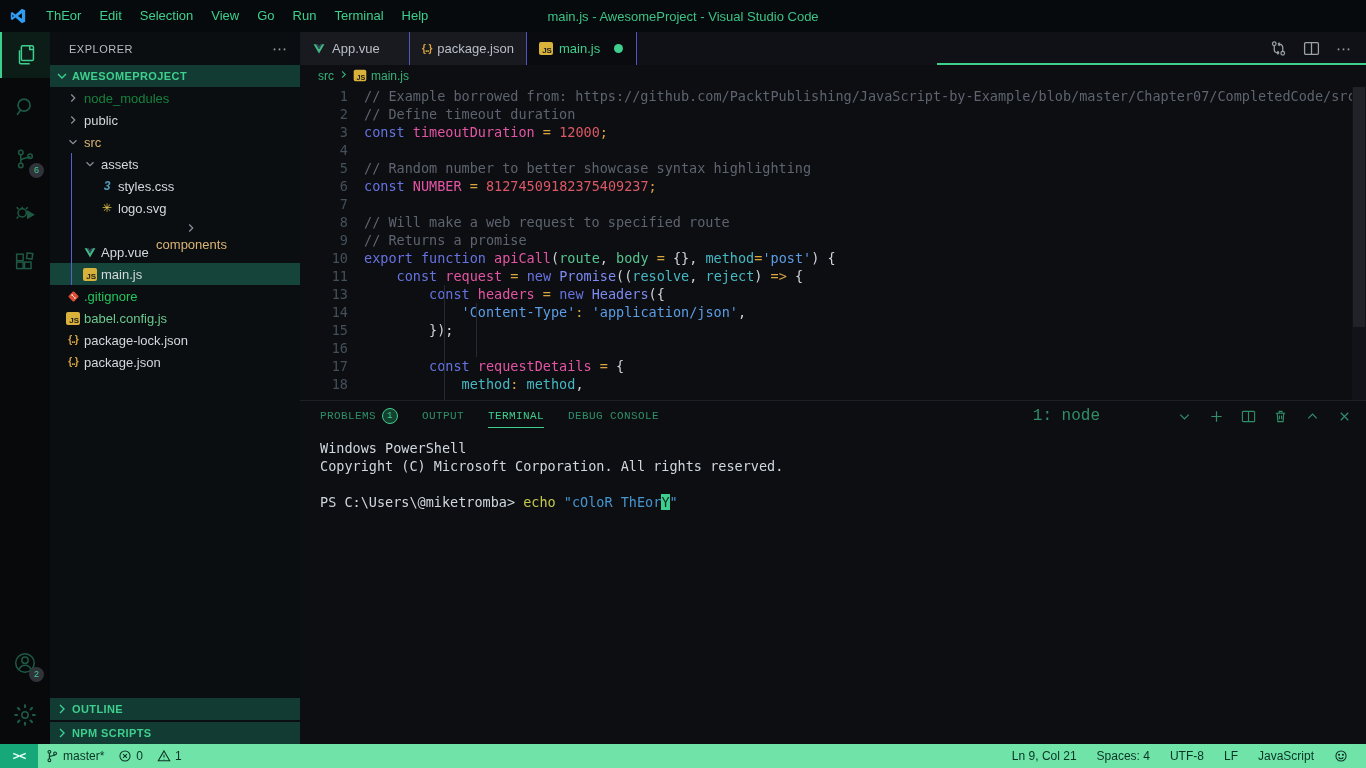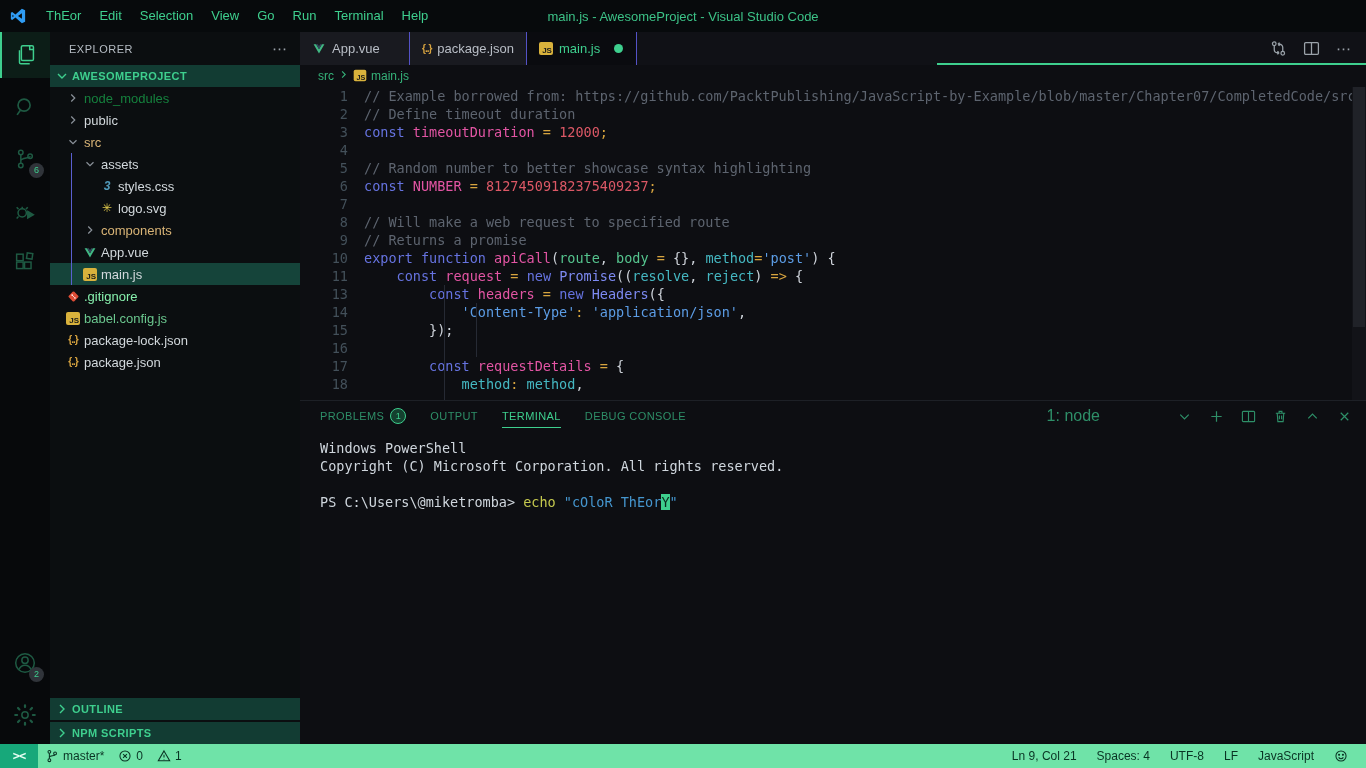--- a/index.html
+++ b/index.html
@@ -75,21 +75,21 @@
   .line-text { padding-left:16px; }
   .tk-cm{color:#5d646f} .tk-kw{color:#6673e0} .tk-vr{color:#e355a4} .tk-op{color:#d7a43f}
   .tk-num{color:#dc5866} .tk-str{color:#5c9de6} .tk-pm{color:#55c48e} .tk-cy{color:#45b8c2}
   .tk-cls{color:#7d8af2} .tk-pn{color:#ced3da}
   .code-guide { position:absolute; width:1px; background:#262a34; }
   .v-scrollbar { position:absolute; right:0; top:0; width:14px; height:313px; background:#121318; }
   .v-thumb { position:absolute; right:1px; top:0; width:12px; height:240px; background:rgba(140,150,160,0.12); }
 
   
   .panel { flex:0 0 344px; border-top:1px solid #1d2026; display:flex; flex-direction:column; background:#0d0e12; }
-  .panel-head { height:30px; display:flex; align-items:center; padding:0 14px 0 20px; flex:0 0 30px; }
+  .panel-head { height:30px; display:flex; align-items:center; padding:0 14px 0 20px; flex:0 0 30px;font-family:Liberation Mono, monospace; }
   .ptab { font-size:11px; letter-spacing:0.4px; color:#2e8f68; margin-right:24px; height:30px; display:flex; align-items:center; gap:6px; position:relative; }
   .ptab.active { color:#3ecf8e; }
   .ptab.active::after { content:""; position:absolute; left:0; right:0; bottom:3px; height:1px; background:#3ecf8e; }
   .ptab-badge { width:16px; height:16px; border-radius:50%; background:#14402f; border:1px solid #3ecf8e; color:#3ecf8e;
     font-size:9px; display:flex; align-items:center; justify-content:center; }
   .panel-actions { margin-left:auto; display:flex; align-items:center; gap:17px; color:#2e8f68; }
   .panel-actions .psel { font-size:16px; margin-right:60px; }
   .panel-actions svg { width:15px; height:15px; }
   .term { padding:8px 0 0 20px; font-family:"DejaVu Sans Mono", monospace; font-size:13.5px; line-height:18px; color:#cfd6dd; white-space:pre; }
   .t-y{color:#c5c94e} .t-b{color:#4596cf}
@@ -246,21 +246,21 @@
               <span class="fi fi-css">3</span>
             </span>
             <span class="tree-label" style="color: rgb(210, 216, 220);">styles.css</span>
           </div>
           <div class="tree-row" style="padding-left: 48px;">
             <span class="slot">
               <span class="fi fi-svg">✳</span>
             </span>
             <span class="tree-label" style="color: rgb(210, 216, 220);">logo.svg</span>
           </div>
-          <div class="tree-row" style="padding-left: 31px;">
+          <div class="tree-row" style="padding-left: 31px; flex-direction: column;">
             <span class="slot">
               <svg viewBox="0 0 16 16" fill="none" stroke="#8a9199" stroke-width="1.4">
                 <path d="M6 4l4 4-4 4"></path>
               </svg>
             </span>
             <span class="tree-label" style="color: rgb(217, 180, 118);">components</span>
           </div>
           <div class="tree-row" style="padding-left: 31px;">
             <span class="slot">
               <svg viewBox="0 0 24 24" style="width:14px;height:13px">
@@ -278,21 +278,21 @@
           </div>
           <div class="tree-row" style="padding-left: 14px;">
             <span class="slot">
               <svg viewBox="0 0 16 16" style="width:13px;height:13px">
                 <rect x="3.2" y="3.2" width="9.6" height="9.6" rx="1.5" transform="rotate(45 8 8)" fill="#dd4c35"></rect>
                 <circle cx="6.3" cy="6.3" r="1" fill="#fff"></circle>
                 <circle cx="9.8" cy="9.8" r="1" fill="#fff"></circle>
                 <path d="M6.3 6.3l3 3" stroke="#fff" stroke-width="0.9"></path>
               </svg>
             </span>
-            <span class="tree-label" style="color: #86efac;">.gitignore</span>
+            <span class="tree-label" style="color: #22c55e;">.gitignore</span>
           </div>
           <div class="tree-row" style="padding-left: 14px;">
             <span class="slot">
               <span class="fi fi-js">JS</span>
             </span>
             <span class="tree-label" style="color: rgb(107, 200, 143);">babel.config.js</span>
           </div>
           <div class="tree-row" style="padding-left: 14px;">
             <span class="slot">
               <span class="fi fi-json">{..}</span>

